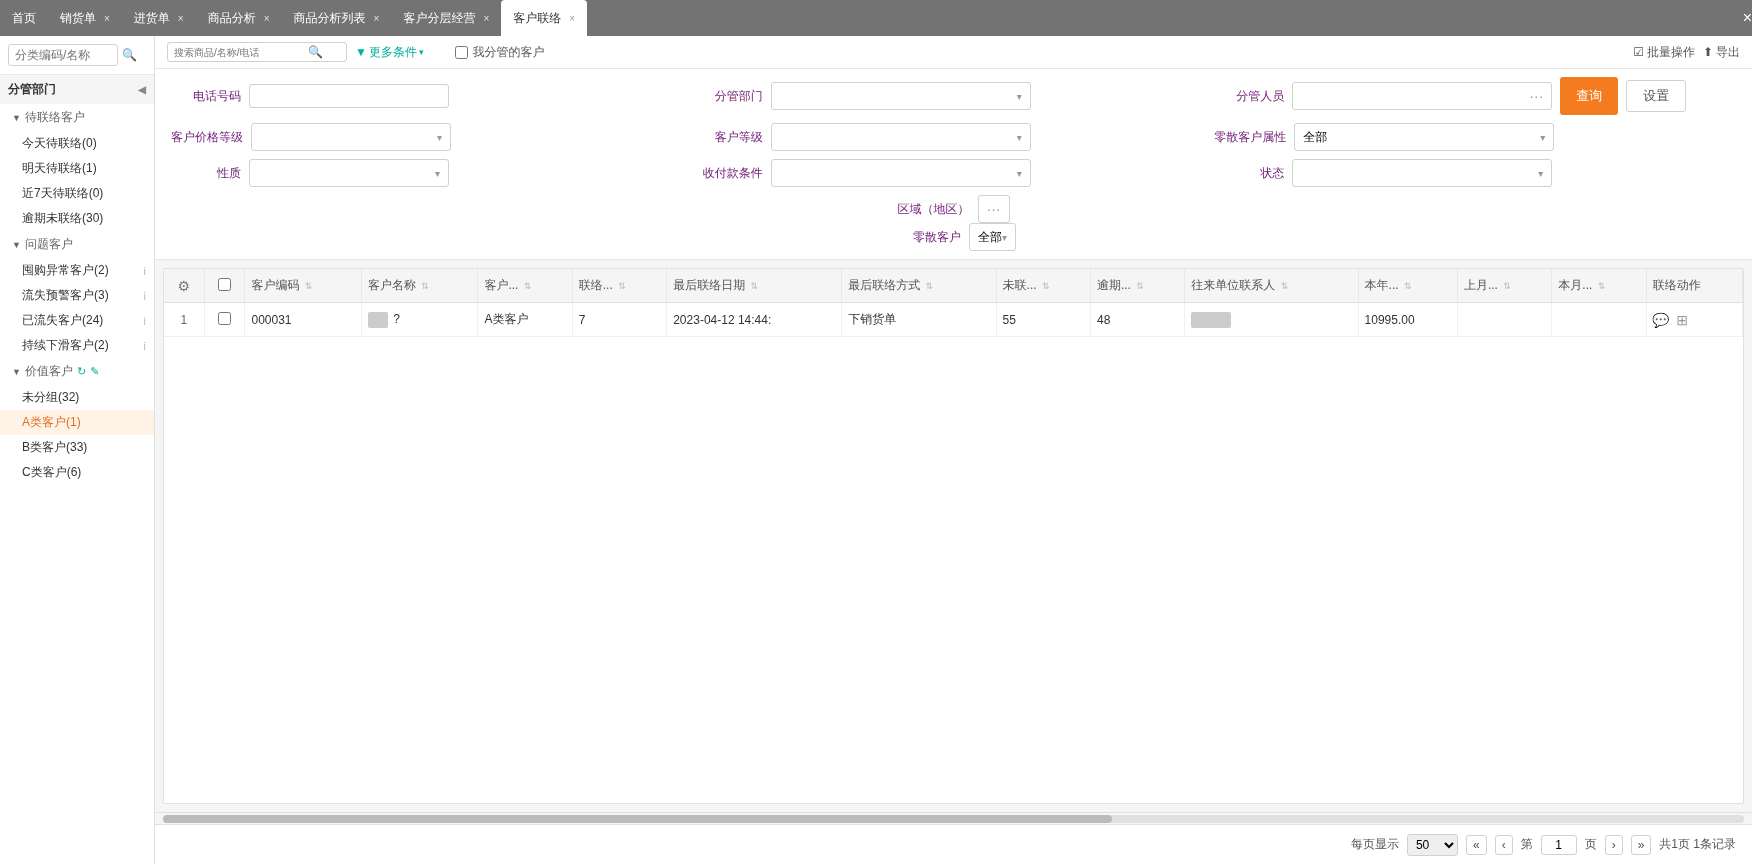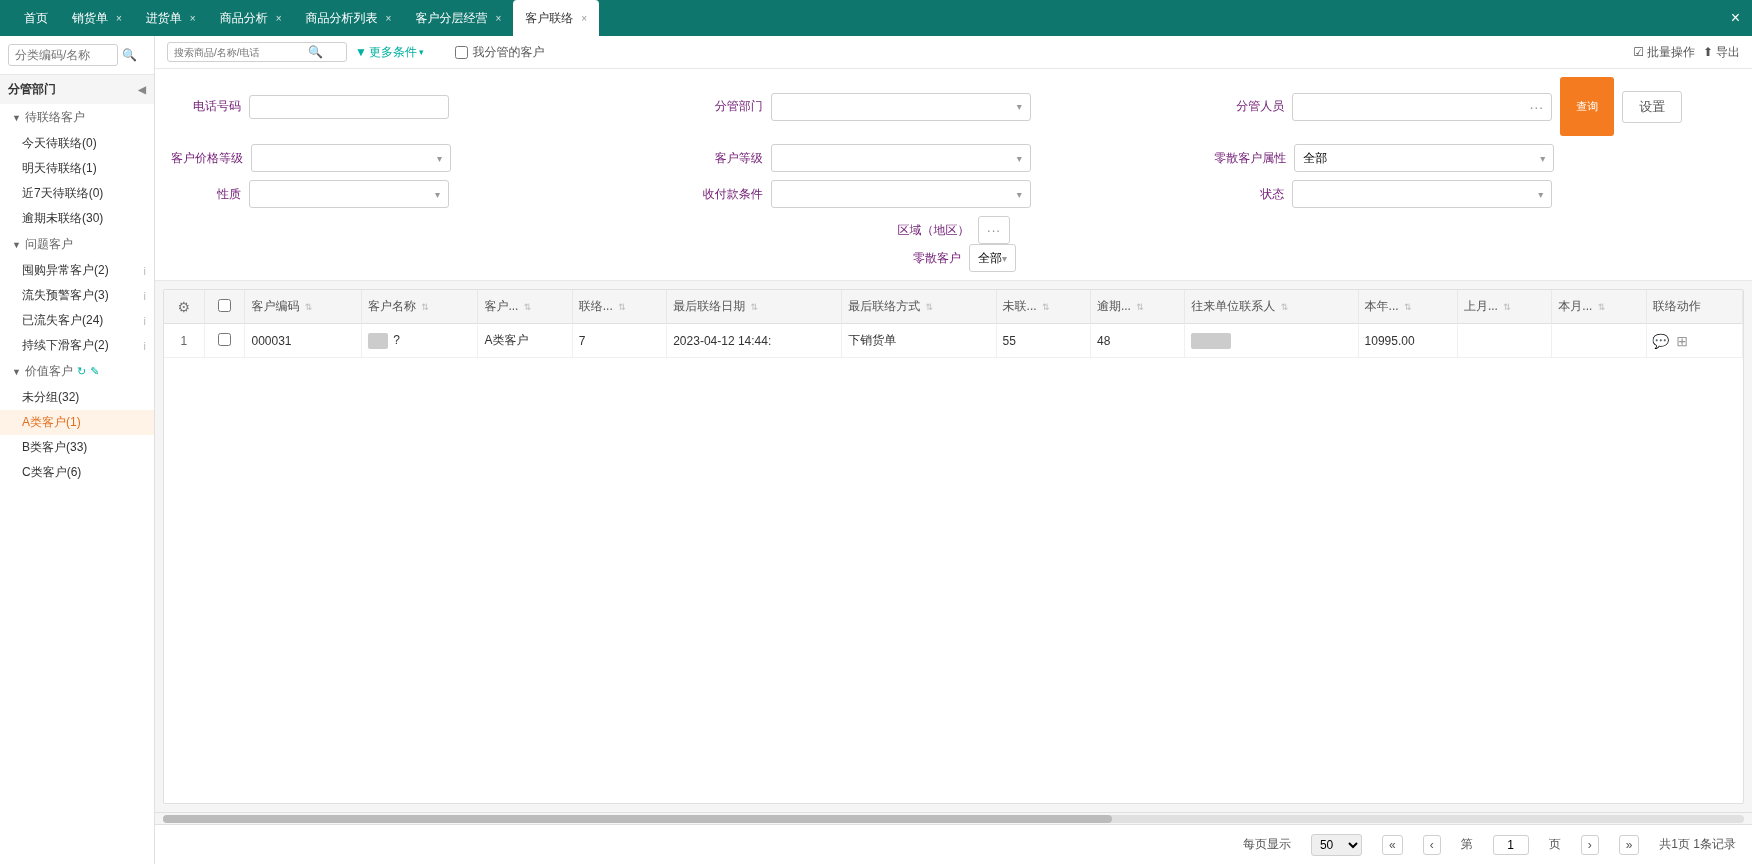--- a/index.html
+++ b/index.html
@@ -1,24 +1,24 @@
 <!DOCTYPE html>
 <html><head>
   <meta charset="utf-8">
   <style>
     * { box-sizing: border-box; margin: 0; padding: 0; font-family: 'Microsoft YaHei', Arial, sans-serif; font-size: 12px; }
     body { background: #f0f0f0; width: 1752px; height: 864px; overflow: hidden; }
 
     
     .top-nav {
       height: 36px;
-      background: #0f766e;
-      display: flex;
-      align-items: center;
-      padding: 0 12px;
+      background: #737373;
+      display: flex;
+      align-items: center;
+      padding: 0 0;
       gap: 0;
     }
     .nav-item {
       height: 36px;
       display: flex;
       align-items: center;
       padding: 0 12px;
       color: #fff;
       cursor: pointer;
       white-space: nowrap;
@@ -226,23 +226,23 @@
       height: 28px;
     }
     .filter-select .caret { color: #999; font-size: 10px; }
     .filter-select-dots { color: #999; font-size: 14px; cursor: pointer; }
 
     .action-btn-orange {
       background: #f47b20;
       color: #fff;
       border: none;
       border-radius: 3px;
-      padding: 22px 16px;
-      cursor: pointer;
-      font-size: 11px;
+      padding: 10px 16px;
+      cursor: pointer;
+      font-size: 13px;
       margin-left: 8px;
     }
     .action-btn-white {
       background: #fff;
       color: #555;
       border: 1px solid #d0d0d0;
       border-radius: 3px;
       padding: 6px 16px;
       cursor: pointer;
       font-size: 13px;
@@ -293,21 +293,21 @@
 
     
     .pagination-bar {
       height: 40px;
       background: #fff;
       border-top: 1px solid #e0e0e0;
       display: flex;
       align-items: center;
       justify-content: flex-end;
       padding: 0 16px;
-      gap: 20px;
+      gap: 8px;
       color: #555;
     }
     .pagination-bar select {
       border: 1px solid #d0d0d0;
       border-radius: 3px;
       padding: 2px 4px;
       font-size: 12px;
     }
     .pagination-bar .page-btn {
       border: 1px solid #d0d0d0;

